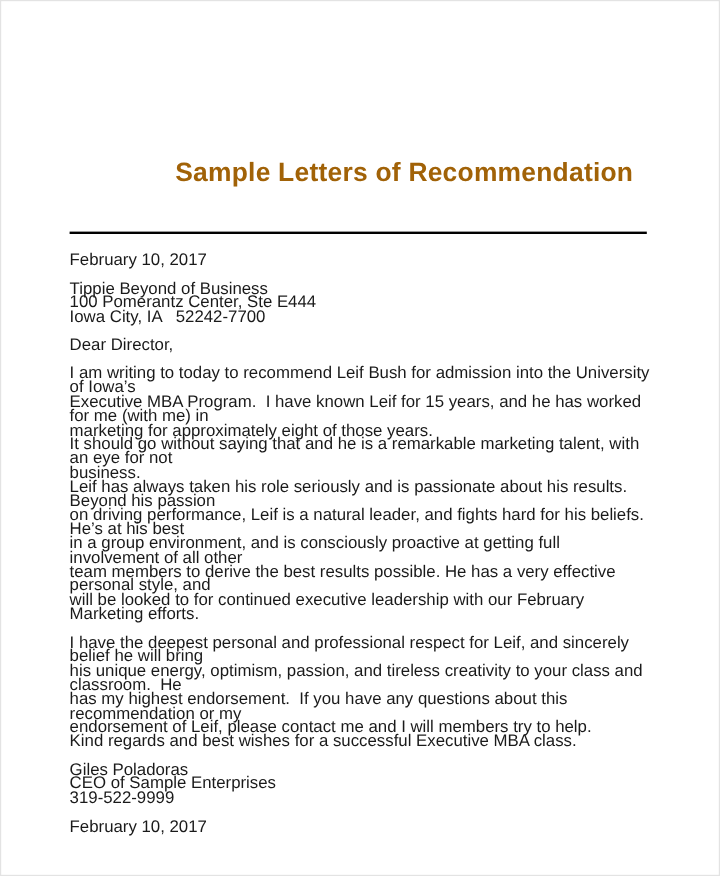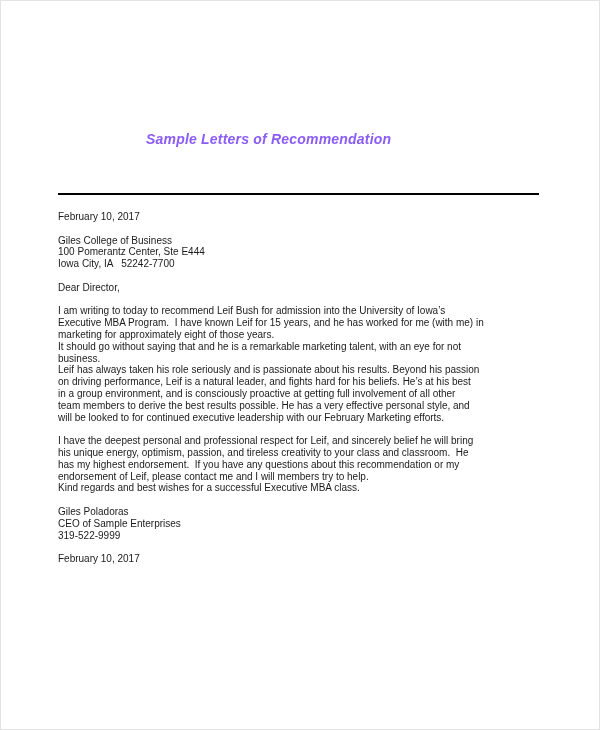--- a/index.html
+++ b/index.html
@@ -21,43 +21,42 @@
     height: 730px;
     background: #ffffff;
     border: 1px solid #e3e3e3;
     overflow: hidden;
   }
 
   .doc-title {
     position: absolute;
     left: 145px;
     top: 130px;
-    font-size: 14px;
+    font-size: 22px;
     font-weight: bold;
-    font-style: italic;
-    color: #8b5cf6;
+    color: #a16207;
     letter-spacing: 0.2px;
     white-space: nowrap;
   }
 
   .divider {
     position: absolute;
     left: 57px;
     top: 192px;
     width: 481px;
     height: 2px;
     background: #000000;
   }
 
   .letter-body {
     position: absolute;
     left: 57px;
     top: 210px;
     width: 485px;
-    font-size: 10px;
+    font-size: 14px;
     line-height: 11.8px;
     color: #1a1a1a;
   }
 
   .blk {
     margin: 0;
   }
   .gap {
     height: 11.8px;
   }
@@ -76,21 +75,21 @@
 
   <div class="letter-body">
 
     <div class="blk">
       <div class="line">February 10, 2017</div>
     </div>
 
     <div class="gap"></div>
 
     <div class="blk">
-      <div class="line">Giles College of Business</div>
+      <div class="line">Tippie Beyond of Business</div>
       <div class="line">100 Pomerantz Center, Ste E444</div>
       <div class="line">Iowa City, IA   52242-7700</div>
     </div>
 
     <div class="gap"></div>
 
     <div class="blk">
       <div class="line">Dear Director,</div>
     </div>
 

